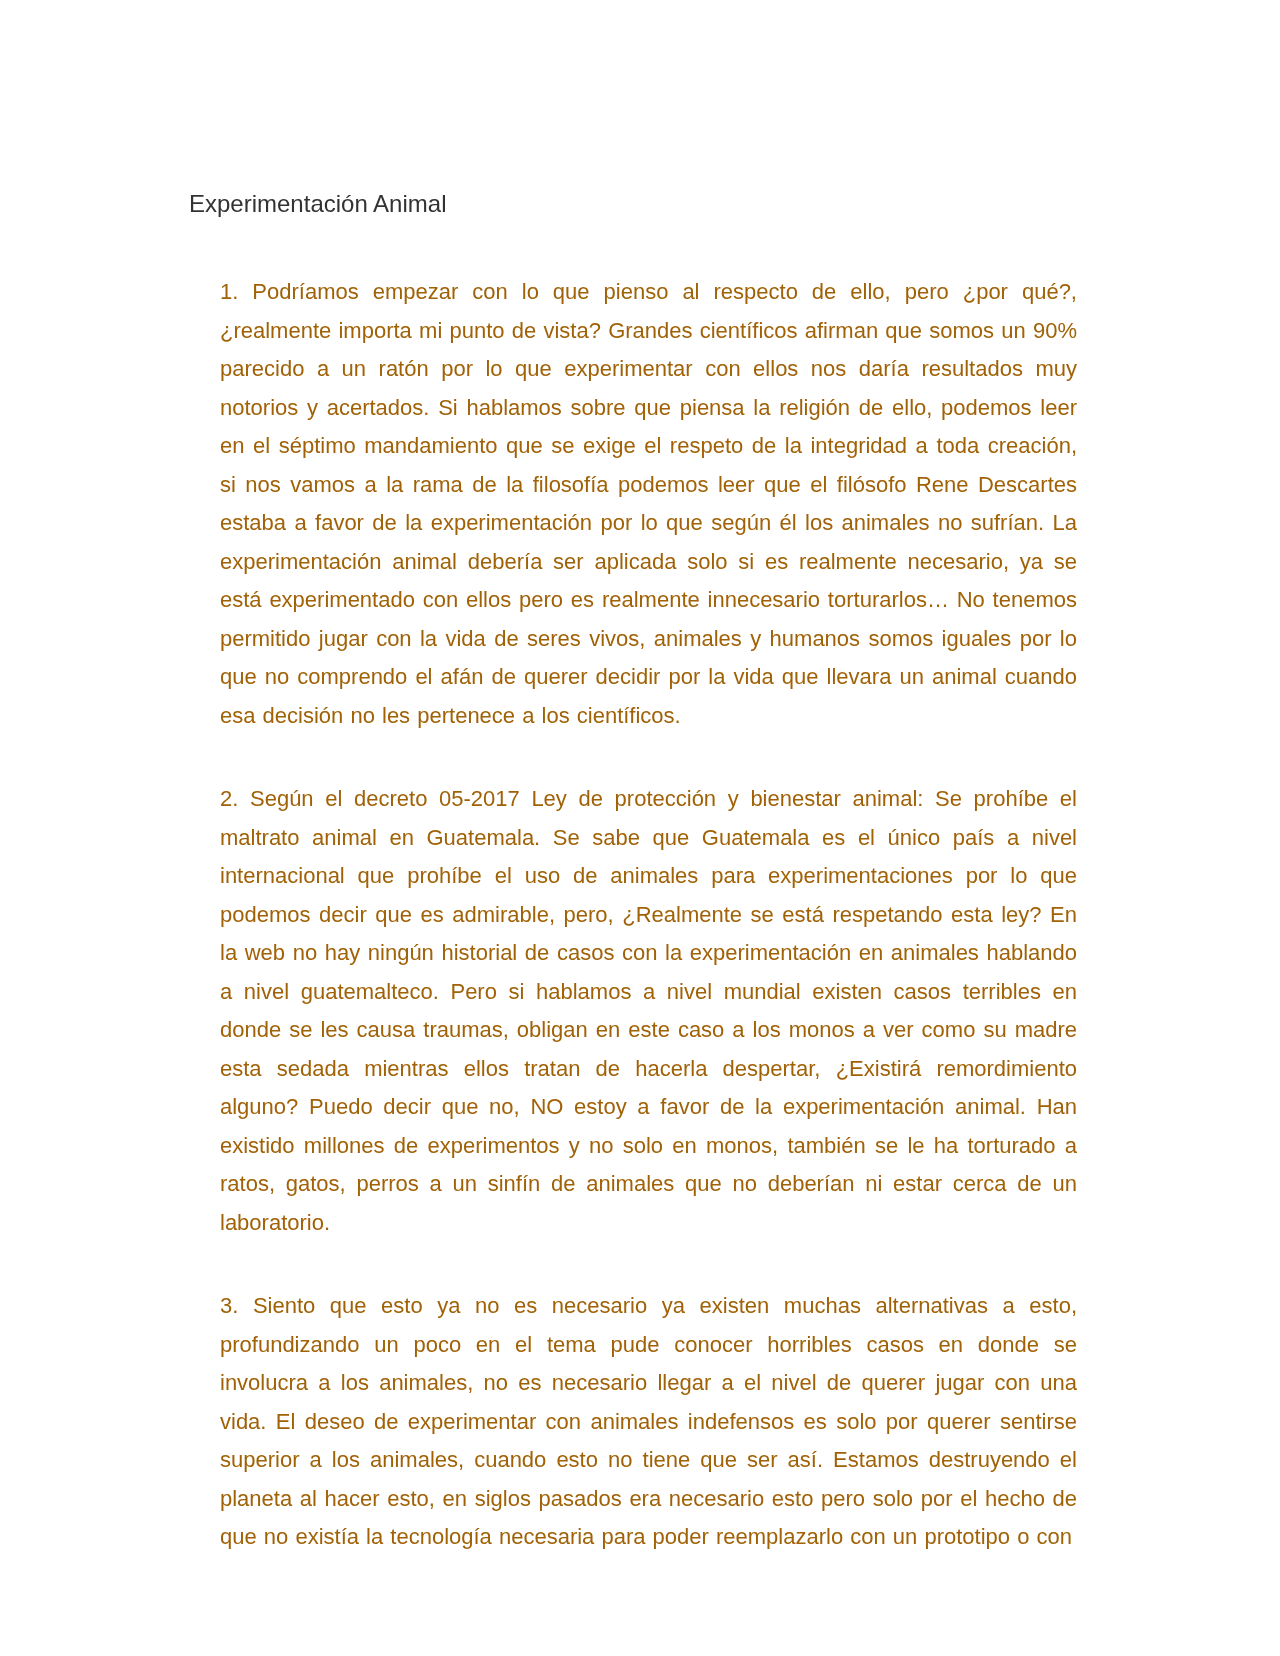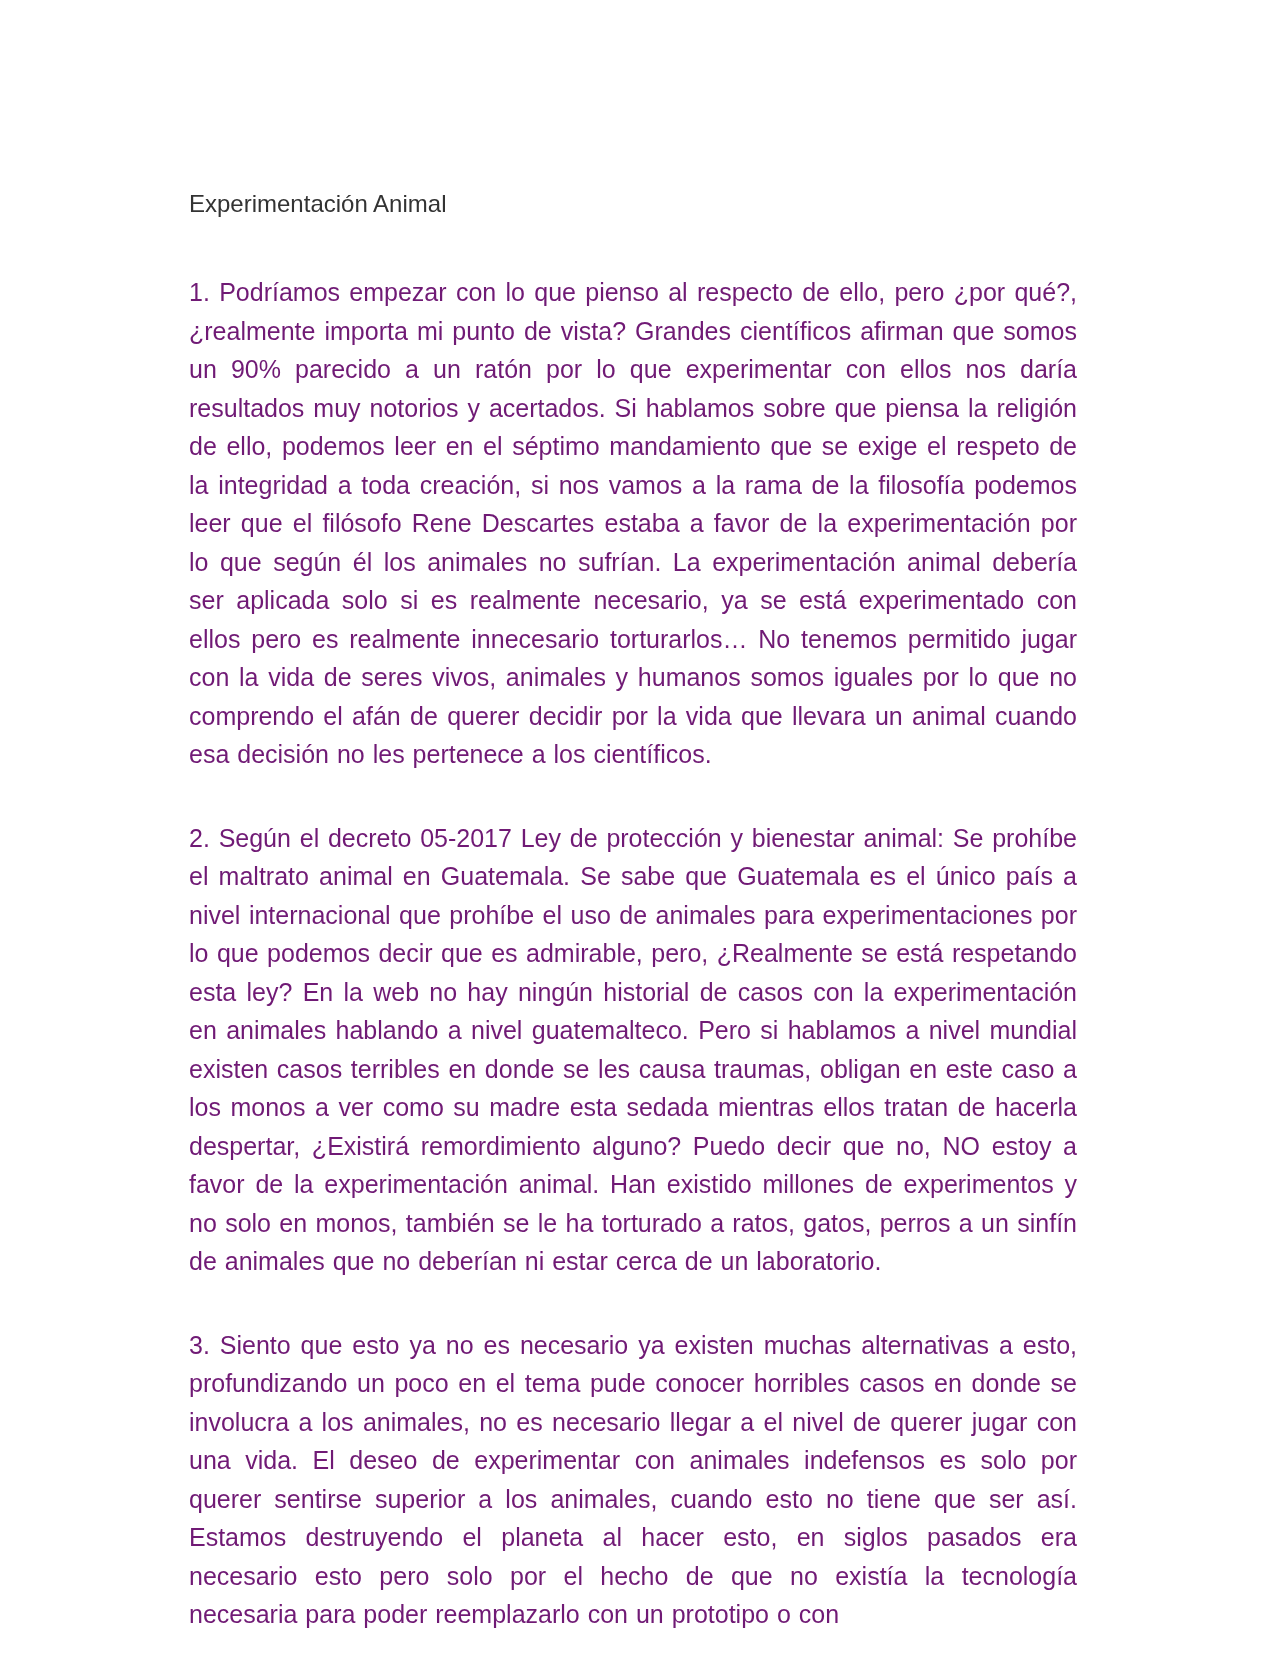--- a/index.html
+++ b/index.html
@@ -27,26 +27,27 @@
 
   .doc-title {
     font-size: 24px;
     font-weight: 400;
     color: #333333;
     margin-bottom: 30px;
     line-height: 1.3;
   }
 
   .doc-paragraph {
-    font-size: 25px;
+    font-size: 22px;
     line-height: 38.5px;
     text-align: justify;
-    color: #701a75;
+    color: #a16207;
     margin-bottom: 21px;
     word-spacing: 1px;
+    margin-left: 31px;
   }
 </style>
 </head>
 <body>
 
 <div class="page">
   <div class="content">
     <h1 class="doc-title">Experimentación Animal</h1>
 
     <p class="doc-paragraph">1. Podríamos empezar con lo que pienso al respecto de ello, pero ¿por qué?, ¿realmente importa mi punto de vista? Grandes científicos afirman que somos un 90% parecido a un ratón por lo que experimentar con ellos nos daría resultados muy notorios y acertados. Si hablamos sobre que piensa la religión de ello, podemos leer en el séptimo mandamiento que se exige el respeto de la integridad a toda creación, si nos vamos a la rama de la filosofía podemos leer que  el filósofo Rene Descartes estaba a favor de la experimentación por lo que según él los animales no sufrían. La experimentación animal debería ser aplicada solo si es realmente necesario, ya se está experimentado con ellos pero es realmente innecesario torturarlos… No tenemos permitido jugar con la vida de seres vivos, animales y humanos somos iguales por lo que no comprendo el afán de querer decidir por la vida que llevara un animal cuando esa decisión no les pertenece a los científicos.</p>

